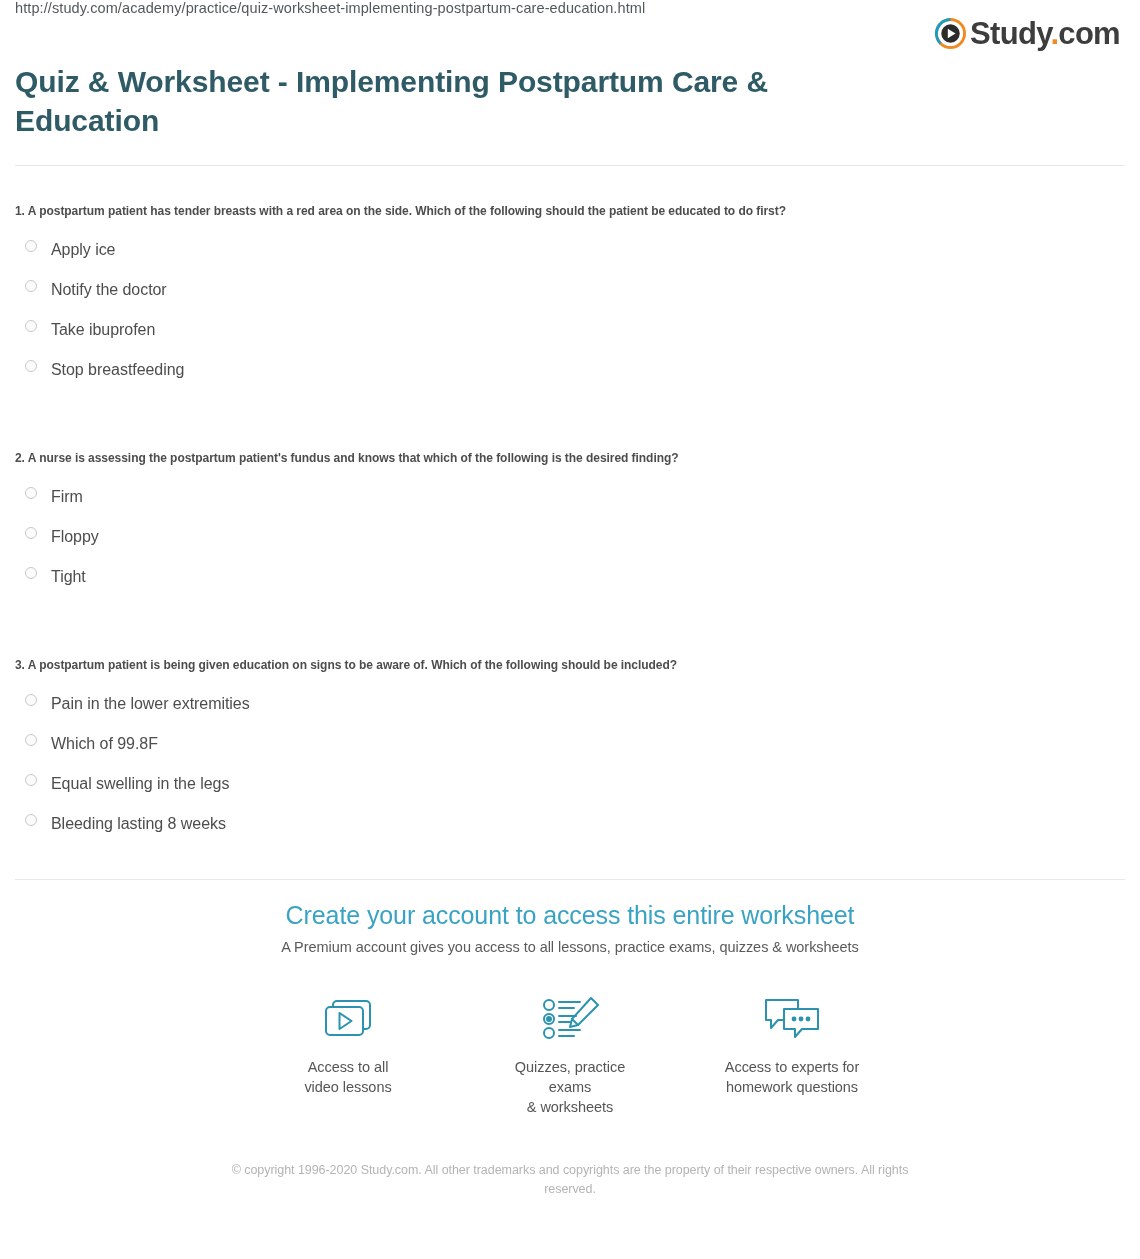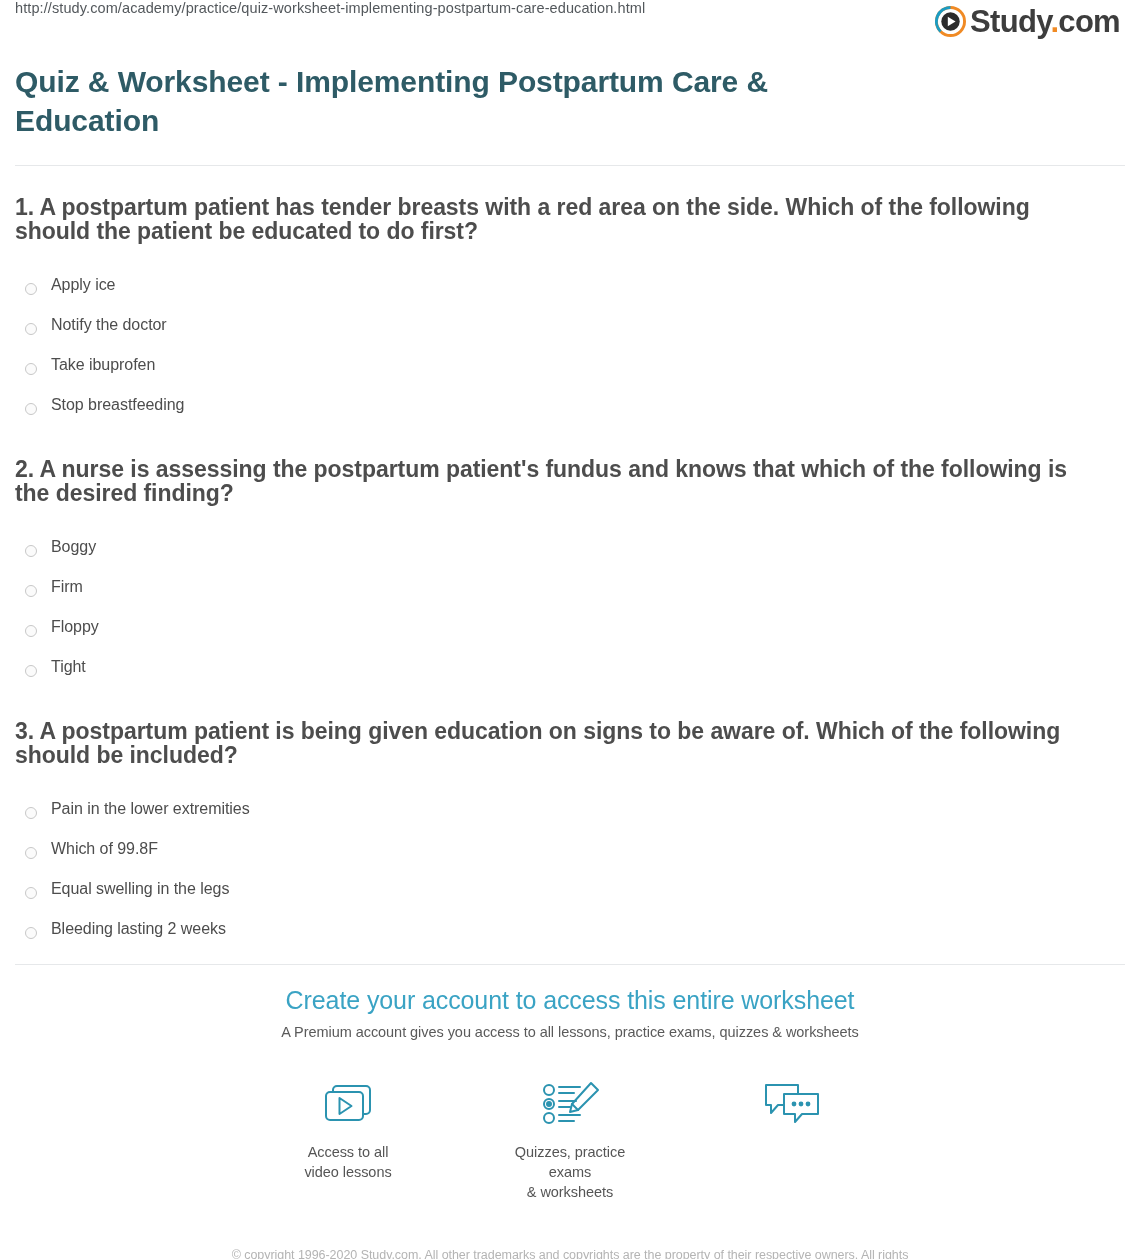--- a/index.html
+++ b/index.html
@@ -37,21 +37,21 @@
   .page-url {
     font-size: 14.5px;
     color: #53585c;
     letter-spacing: 0.1px;
     white-space: nowrap;
     font-family: "Liberation Sans", "DejaVu Sans", sans-serif;
   }
   .brand {
     display: flex;
     align-items: center;
-    padding-top: 6px;
+    padding-top: 18px;
     padding-right: 5px;
   }
   .brand-mark {
     width: 31px;
     height: 31px;
     flex: 0 0 31px;
     margin-right: 4px;
     display: block;
   }
   .brand-text {
@@ -84,33 +84,33 @@
 
   
   .questions {
     margin: 0 15px;
     padding-top: 29px;
   }
   .question-block { margin-bottom: 0; }
   .question-block + .question-block { margin-top: 42px; }
 
   .question-text {
-    font-size: 23px;
-    line-height: 24px;
+    font-size: 12px;
+    line-height: 33px;
     font-weight: 700;
     color: #4d4d4d;
     letter-spacing: -0.05px;
     max-width: 1070px;
     margin: 0 0 12px 0;
   }
 
   .options { margin: 0; padding: 0; list-style: none; }
   .option {
     display: flex;
-    align-items: flex-end;
+    align-items: flex-start;
     height: 40px;
     padding-left: 10px;
   }
   .radio {
     width: 12px;
     height: 12px;
     flex: 0 0 12px;
     border: 1px solid #c8c8c8;
     border-radius: 50%;
     background: #fbfbfb;
@@ -227,24 +227,20 @@
           <span class="option-label">Stop breastfeeding</span>
         </li>
       </ul>
     </div>
 
     <div class="question-block">
       <p class="question-text">2. A nurse is assessing the postpartum patient's fundus and knows that which of the following is the desired finding?</p>
       <ul class="options">
         <li class="option">
           <span class="radio"></span>
-          <span class="option-label">Boggy</span>
-        </li>
-        <li class="option">
-          <span class="radio"></span>
           <span class="option-label">Firm</span>
         </li>
         <li class="option">
           <span class="radio"></span>
           <span class="option-label">Floppy</span>
         </li>
         <li class="option">
           <span class="radio"></span>
           <span class="option-label">Tight</span>
         </li>
@@ -261,21 +257,21 @@
         <li class="option">
           <span class="radio"></span>
           <span class="option-label">Which of 99.8F</span>
         </li>
         <li class="option">
           <span class="radio"></span>
           <span class="option-label">Equal swelling in the legs</span>
         </li>
         <li class="option">
           <span class="radio"></span>
-          <span class="option-label">Bleeding lasting 2 weeks</span>
+          <span class="option-label">Bleeding lasting 8 weeks</span>
         </li>
       </ul>
     </div>
 
   </div>
 
   <div class="rule wide"></div>
 
   <div class="cta">
     <div class="cta-heading">Create your account to access this entire worksheet</div>
@@ -325,20 +321,22 @@
           <svg width="60" height="46" viewBox="0 0 60 46" aria-hidden="true">
             <g fill="none" stroke="#2b93b0" stroke-width="2" stroke-linejoin="round">
               <path d="M4 4 H36 V24 H16 L9 32 V24 H4 Z" fill="#ffffff"></path>
               <path d="M22 13 H56 V33 H40 L33 41 V33 H22 Z" fill="#ffffff"></path>
               <circle cx="32" cy="23" r="2.4" fill="#2b93b0" stroke="none"></circle>
               <circle cx="39" cy="23" r="2.4" fill="#2b93b0" stroke="none"></circle>
               <circle cx="46" cy="23" r="2.4" fill="#2b93b0" stroke="none"></circle>
             </g>
           </svg>
         </div>
+        <div class="feature-label">Access to experts for
+homework questions</div>
       </div>
 
     </div>
   </div>
 
   <div class="copyright">© copyright 1996-2020 Study.com. All other trademarks and copyrights are the property of their respective owners. All rights reserved.</div>
 
 </div>
 
 </body></html>

